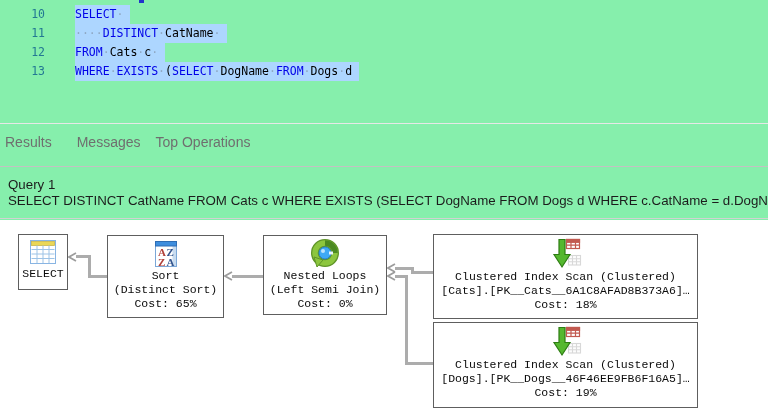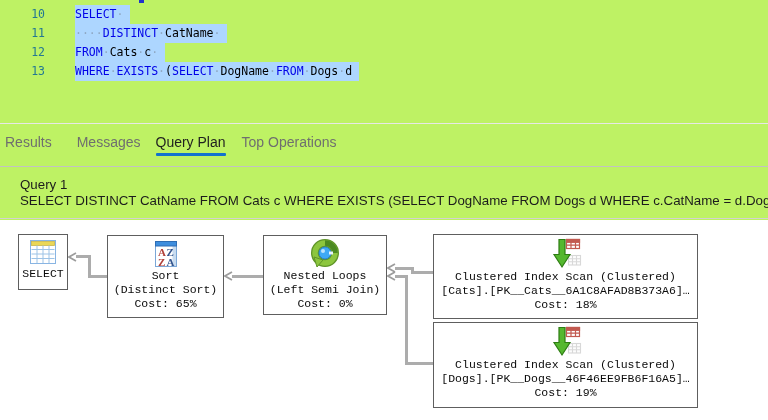--- a/index.html
+++ b/index.html
@@ -1,16 +1,16 @@
 <!DOCTYPE html>
 <html><head>
 <meta charset="utf-8">
 <style>
   html,body{margin:0;padding:0;background:#fff;}
-  .app{position:relative;width:768px;height:420px;background:#bef264;overflow:hidden;
+  .app{position:relative;width:768px;height:420px;background:#86efac;overflow:hidden;
        font-family:"Liberation Sans",sans-serif;}
 
   
   .editor{position:absolute;top:0;left:0;right:0;height:118px;padding-top:5px;
           font-family:"DejaVu Sans Mono",monospace;font-size:11.5px;line-height:19px;
           overflow:hidden;}
   .prev-row{position:absolute;top:-14px;left:0;display:flex;}
   .speck{position:absolute;top:0;left:139px;width:5px;height:3px;background:#2233cc;}
   .code-row{display:flex;height:19px;}
   .gutter{width:45px;text-align:right;color:#237893;flex:none;}
@@ -29,21 +29,21 @@
   .tab:nth-child(2){margin-left:25px;}
   .tab:nth-child(3){margin-left:15px;}
   .tab:nth-child(4){margin-left:16px;}
   .tab.active{color:#1F1F1F;}
   .tab.active::after{content:"";display:block;height:2.5px;background:#1272CE;
                      margin-top:3px;border-radius:1px;}
 
   
   .query-header{position:absolute;top:168px;left:0;right:0;height:51px;box-sizing:border-box;
                 border-bottom:1px solid #D2D2D2;padding:9px 8px 0;color:#1C1C1C;}
-  .qtitle,.qsql{font-size:13.3px;line-height:16px;white-space:nowrap;margin-left:12px;}
+  .qtitle,.qsql{font-size:13.3px;line-height:16px;white-space:nowrap;}
 
   
   .plan{position:absolute;top:220px;left:0;right:0;bottom:0;background:#fff;}
   .node{position:absolute;box-sizing:border-box;border:1.5px solid #5E5E5E;background:#fff;
         display:flex;flex-direction:column;align-items:center;text-align:center;
         font-family:"Liberation Mono",monospace;font-size:11.5px;line-height:14px;color:#0A0A0A;}
   .node .nicon{margin-top:3px;flex:none;}
   .nline{white-space:pre;}
   .n-select{left:18px;top:14px;width:50px;height:56px;}
   .n-select .nicon{margin-top:4px;}
@@ -82,21 +82,20 @@
         <div class="code-row">
           <div class="gutter">13</div>
           <div class="code"><span class="sel eol"><span class="tk-kw">WHERE</span><span class="tk-ws">·</span><span class="tk-kw">EXISTS</span><span class="tk-ws">·</span><span class="tk-tx">(</span><span class="tk-kw">SELECT</span><span class="tk-ws">·</span><span class="tk-tx">DogName</span><span class="tk-ws">·</span><span class="tk-kw">FROM</span><span class="tk-ws">·</span><span class="tk-tx">Dogs</span><span class="tk-ws">·</span><span class="tk-tx">d</span></span></div>
         </div>
       </div>
   </div>
 
   <div class="tabbar">
     <div class="tab">Results</div>
     <div class="tab">Messages</div>
-    <div class="tab active">Query Plan</div>
     <div class="tab">Top Operations</div>
   </div>
 
   <div class="query-header">
     <div class="qtitle">Query 1</div>
     <div class="qsql">SELECT DISTINCT CatName FROM Cats c WHERE EXISTS (SELECT DogName FROM Dogs d WHERE c.CatName = d.DogName)</div>
   </div>
 
   <div class="plan">
 

